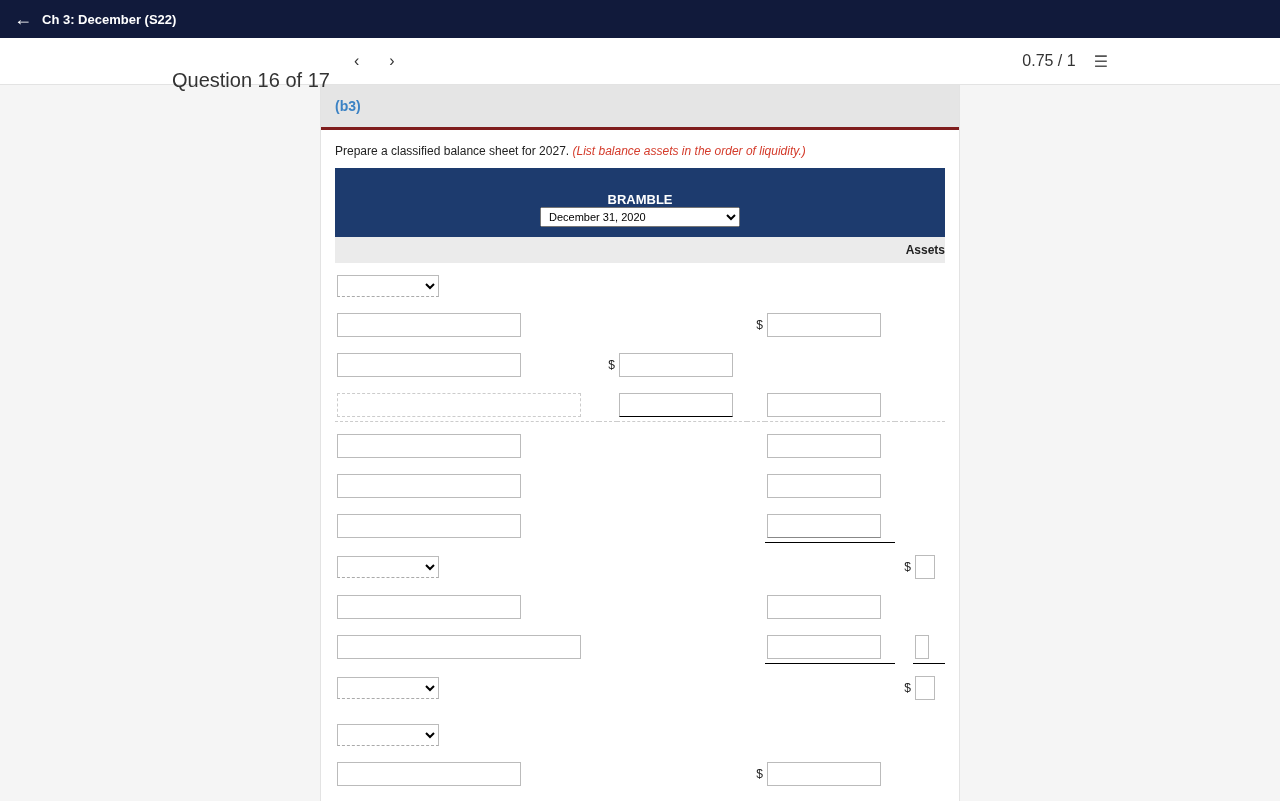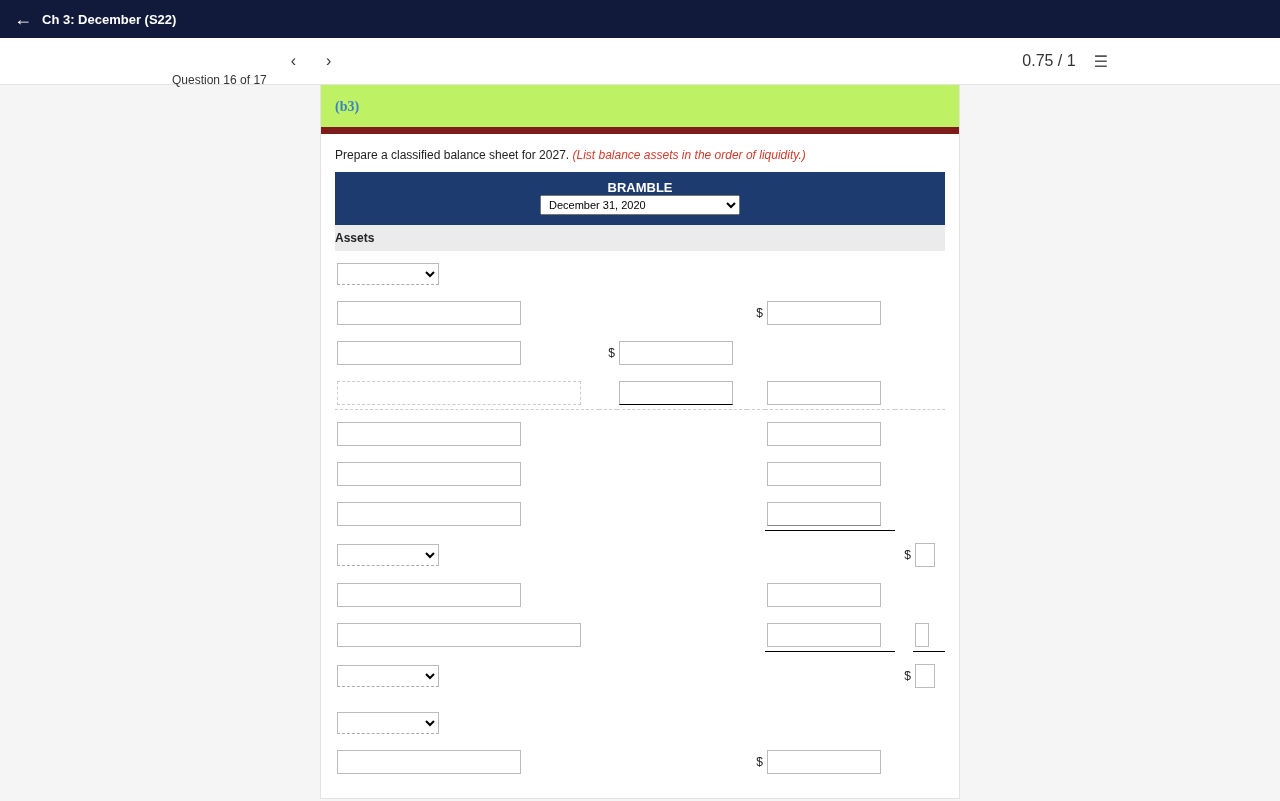--- a/index.html
+++ b/index.html
@@ -28,70 +28,69 @@
 }
 .subbar {
   max-width: 960px;
   margin: 0 auto;
   display: flex;
   align-items: center;
   height: 46px;
   padding: 0 12px;
   position: relative;
 }
-.subbar .qlabel { font-size: 12px; color: #333; margin-top: 38px; }
+.subbar .qlabel { font-size: 20px; color: #333; margin-top: 38px; }
 .subbar .navbtn {
   margin-left: 18px;
   font-size: 16px;
   color: #333;
   cursor: pointer;
   padding: 4px 6px;
 }
 .subbar .spacer { flex: 1; }
 .subbar .score { font-size: 16px; color: #333; margin-right: 18px; }
 .subbar .listicon { font-size: 16px; color: #555; cursor: pointer; }
 
 .content-wrap {
   max-width: 640px;
   margin: 0 auto;
   background: #fff;
   border: 1px solid #e3e3e3;
   border-top: none;
 }
 .part-header {
-  background: #bef264;
+  background: #e5e5e5;
   padding: 12px 14px;
-  border-bottom: 7px solid #7f1d1d;
-  font-family: Liberation Serif, serif;
+  border-bottom: 3px solid #7f1d1d;
 }
 .part-header span { color: #3b82c4; font-weight: 600; font-size: 14px; }
 .instructions {
   padding: 14px 14px 10px 14px;
   font-size: 12px;
   color: #222;
 }
 .instructions .note { color: #d43b2b; font-style: italic; }
 
 .sheet { padding: 0 14px 20px 14px; }
 .sheet-header {
   background: #1d3b6e;
   color: #fff;
   text-align: center;
-  padding: 8px 0 10px 0;
+  padding: 24px 0 10px 0;
 }
 .sheet-header .company { font-weight: 700; font-size: 13px; }
 .sheet-header .title2 { font-weight: 700; font-size: 13px; margin-bottom: 4px;}
 .sheet-header select {
   width: 200px;
   font-size: 11px;
   padding: 2px 4px;
 }
 .section-bar {
   background: #ebebeb;
-  text-align: left;
+  text-align: right;
   font-weight: 700;
   font-size: 12px;
   padding: 6px 0;
 }
 table.grid { width: 100%; border-collapse: collapse; }
 table.grid td { padding: 4px 2px; vertical-align: middle; font-size: 12px; }
 .dd {
   width: 102px;
   height: 22px;
   border: 1px solid #bbb;

